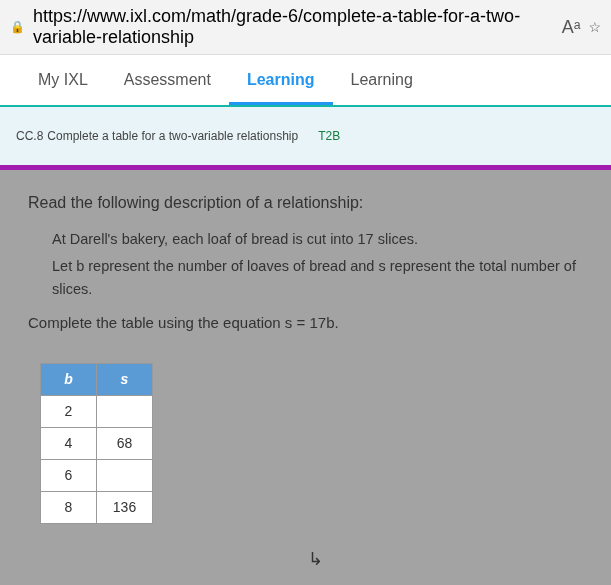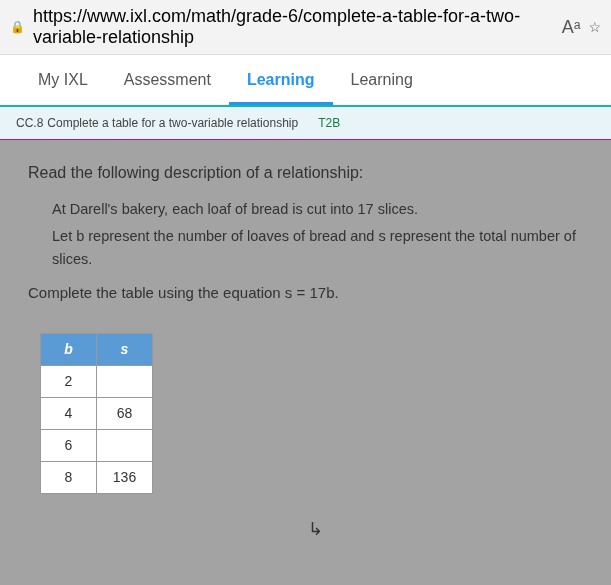--- a/index.html
+++ b/index.html
@@ -84,24 +84,24 @@
       height: 3px;
       background: #2196f3;
     }
     .nav-item.myixl {
       color: #555;
     }
 
     
     .breadcrumb-bar {
       background: #e8f4f8;
-      padding: 9px 16px;
+      padding: 22px 16px;
       font-size: 12px;
       color: #444;
-      border-bottom: 1px solid #a21caf;
+      border-bottom: 5px solid #a21caf;
       display: flex;
       align-items: flex-start;
       gap: 4px;
     }
 
     
     .main-content {
       background: #a3a3a3;
       padding: 24px 28px 20px 28px;
       min-height: 450px;

